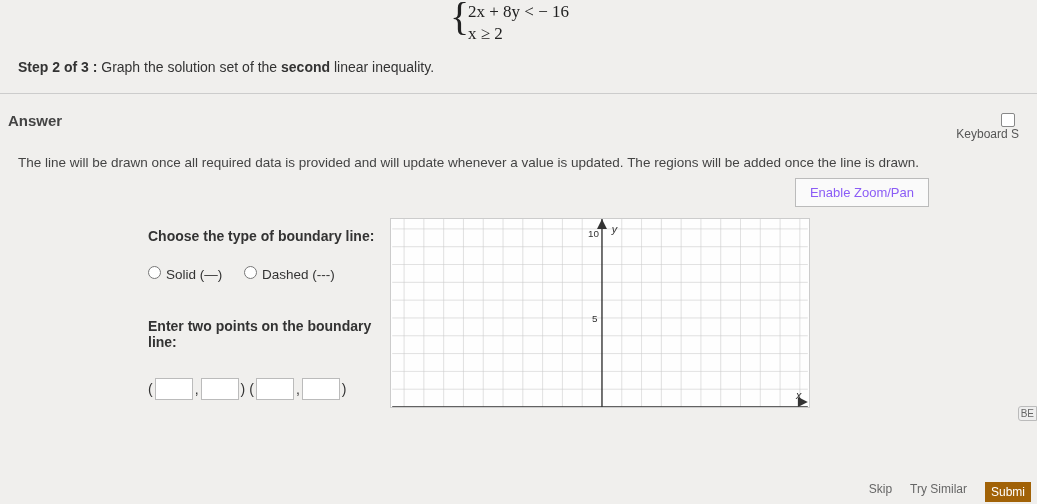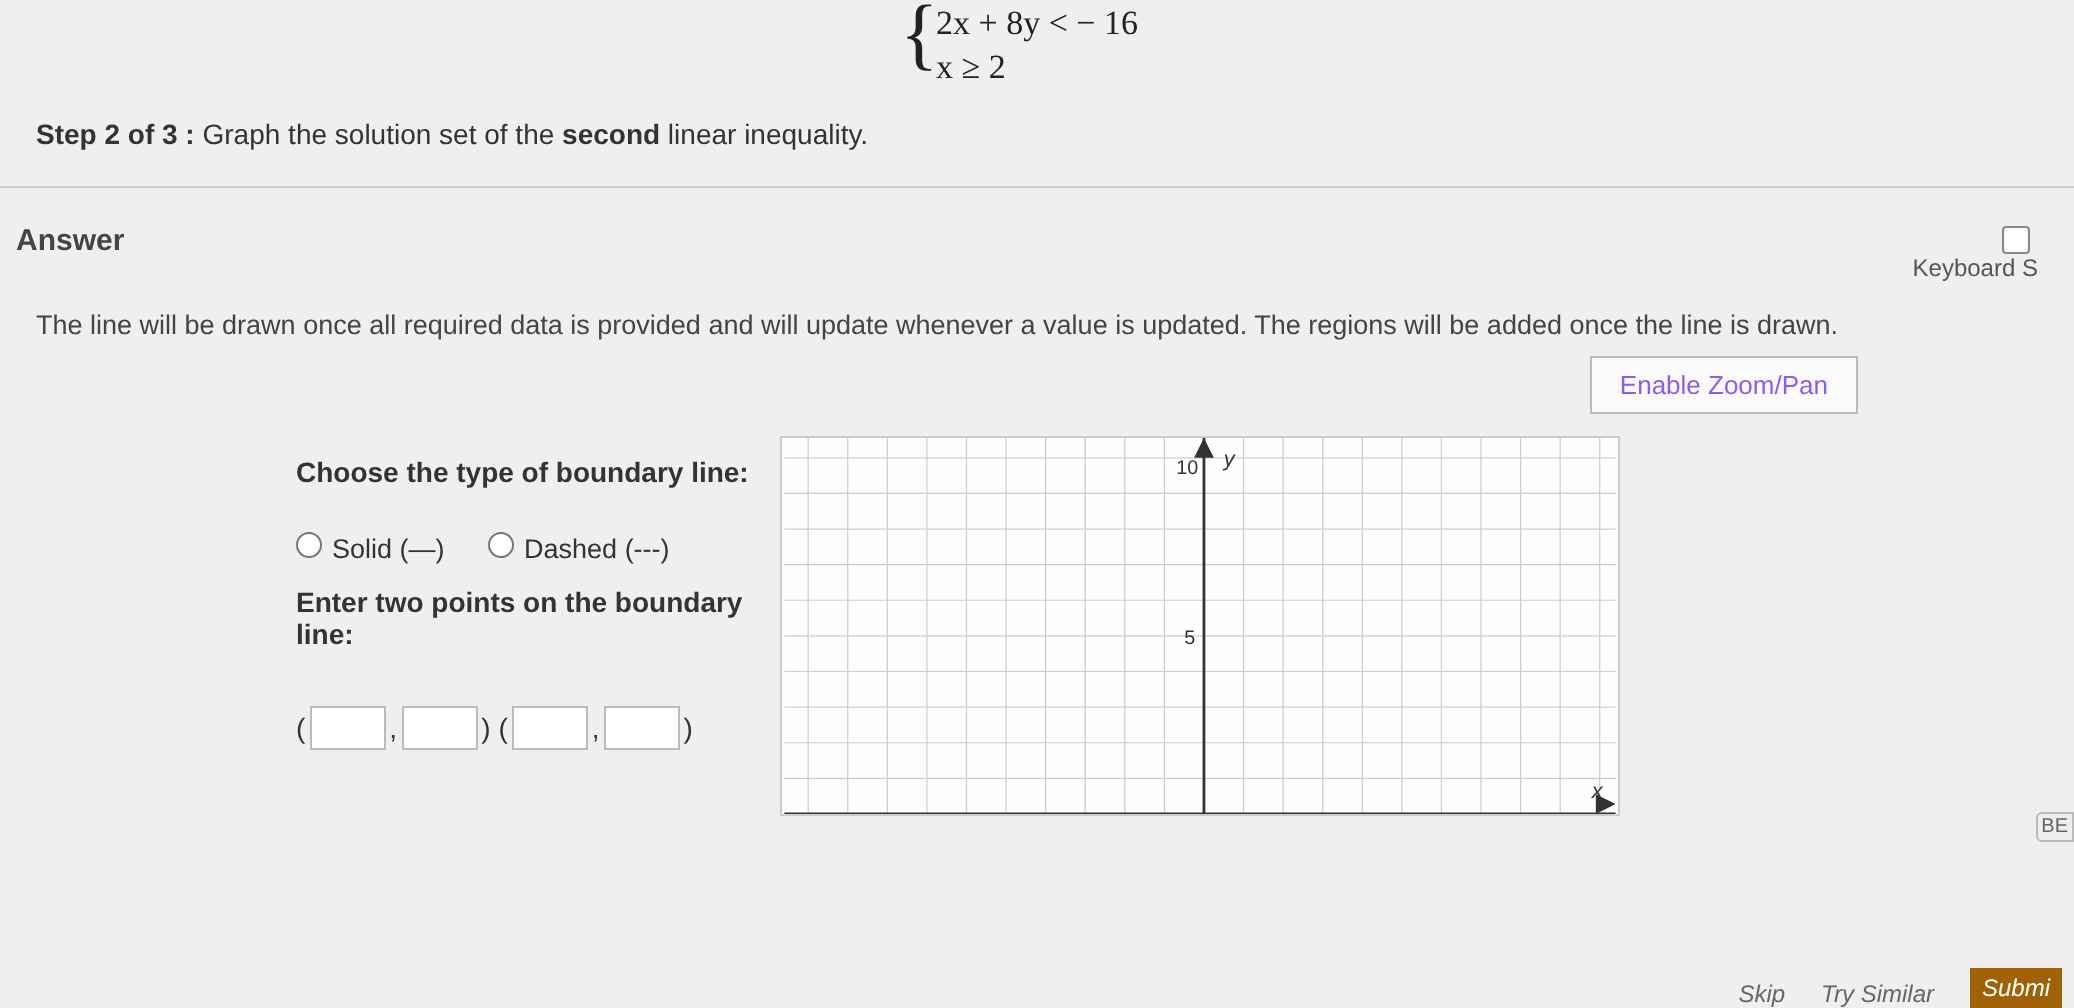--- a/index.html
+++ b/index.html
@@ -76,21 +76,21 @@
     padding-top: 50px;
     padding-left: 130px;
     font-size: 14px;
     color: #333;
   }
   .controls-col .section-label {
     font-weight: bold;
     margin-bottom: 22px;
   }
   .radio-row {
-    margin-bottom: 11px;
+    margin-bottom: 36px;
     font-size: 13.5px;
   }
   .radio-row label {
     margin-right: 18px;
     cursor: pointer;
   }
   .radio-row input { margin-right: 5px; }
   .point-inputs {
     margin-top: 28px;
     display: flex;
@@ -136,26 +136,25 @@
     height: 100%;
   }
   .bottom-bar {
     position: absolute;
     bottom: 0;
     right: 0;
     left: 0;
     height: 22px;
     display: flex;
     justify-content: flex-end;
-    align-items: flex-end;
+    align-items: flex-start;
     gap: 18px;
     padding-right: 6px;
     font-size: 12px;
     color: #666;
-    font-style: italic;
   }
   .skip-link, .try-link { cursor: pointer; color: #666; }
   .submit-btn {
     background: #a16207;
     color: #fff;
     padding: 3px 6px;
     cursor: pointer;
   }
   .be-tag {
     position:absolute;

